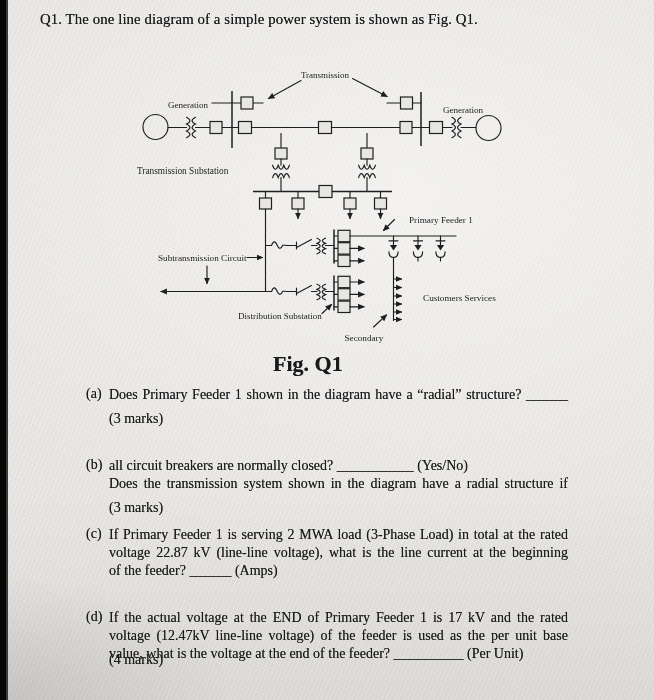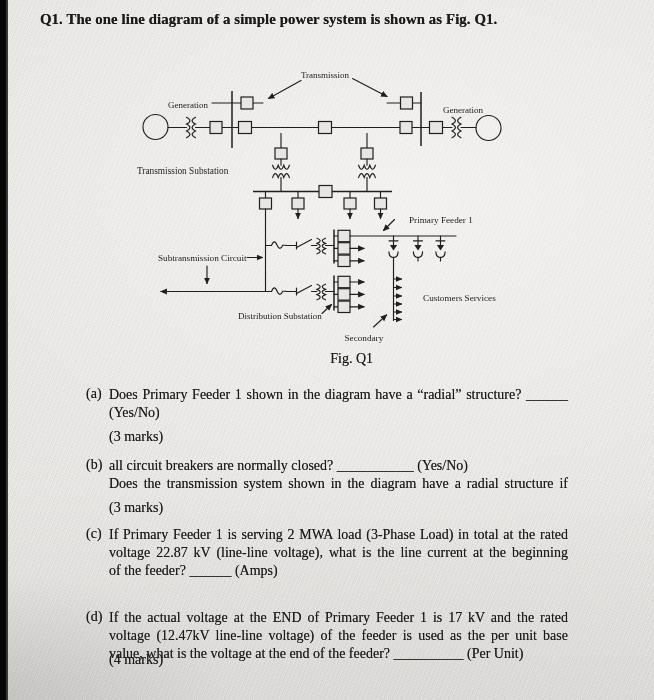--- a/index.html
+++ b/index.html
@@ -8,29 +8,29 @@
     font-family:"Liberation Serif","DejaVu Serif",serif;color:#1a1a1a;
     background:
       radial-gradient(ellipse 130% 80% at 62% 28%, rgba(255,255,255,0.50), rgba(255,255,255,0) 65%),
       radial-gradient(ellipse 60% 30% at 0% 100%, rgba(0,0,0,0.10), rgba(0,0,0,0) 60%),
       linear-gradient(180deg, rgba(0,0,0,0) 70%, rgba(0,0,0,0.05) 100%),
       repeating-linear-gradient(112deg, rgba(255,255,255,0.20) 0 1px, rgba(0,0,0,0.022) 1px 2px, rgba(0,0,0,0) 2px 4px),
       repeating-linear-gradient(22deg, rgba(0,0,0,0.020) 0 1px, rgba(0,0,0,0) 1px 3px),
       #e8e6e3;
   }
   .edge{position:absolute;left:0;top:0;width:8px;height:700px;background:linear-gradient(90deg,#060606 0 6px,#3a3a3a 6px 8px);}
-  .title{position:absolute;left:40px;top:11px;width:560px;font-size:14.8px;font-weight:bold;letter-spacing:0.1px;
+  .title{position:absolute;left:40px;top:11px;width:560px;font-size:14.8px;font-weight:normal;letter-spacing:0.1px;
          text-shadow:0 0 0.6px rgba(25,25,25,0.75);}
   svg.diagram{position:absolute;left:0;top:0;}
   svg .w{stroke:#1f1f1f;stroke-width:1.15;fill:none;stroke-linecap:round;}
   svg .bus{stroke:#1f1f1f;stroke-width:1.5;fill:none;}
   svg .sq{stroke:#1f1f1f;stroke-width:1.2;fill:#e8e6e3;}
   svg .fill{fill:#1f1f1f;stroke:none;}
   svg text{font-family:"Liberation Serif","DejaVu Serif",serif;fill:#1c1c1c;}
-  .figcap{position:absolute;left:273px;top:351px;width:100px;text-align:right;font-size:14px;font-weight:normal;
+  .figcap{position:absolute;left:273px;top:351px;width:100px;text-align:left;font-size:22px;font-weight:bold;
           text-shadow:0 0 0.6px rgba(25,25,25,0.7);}
   .q{position:absolute;left:86px;width:482px;font-size:14px;text-shadow:0 0 0.55px rgba(30,30,30,0.65);}
   .q .lab{position:absolute;left:0;top:0;}
   .q .body{margin-left:23px;}
   .ln{line-height:18.2px;}
   .ln.j{text-align:justify;text-align-last:justify;}
   .marks{text-align:left;margin-top:6px;line-height:18.2px;}
   .q-d .marks{margin-top:-13px;}
 </style>
 </head>
@@ -209,21 +209,20 @@
     <text x="423" y="301" font-size="9.2">Customers Services</text>
     <text x="344.5" y="341" font-size="9.2">Secondary</text>
   </svg>
 
   <div class="figcap">Fig. Q1</div>
 
   <div class="q q-a" style="top:386px;">
     <div class="lab">(a)</div>
     <div class="body">
       <div class="ln j">Does Primary Feeder 1 shown in the diagram have a “radial” structure? ______</div>
-      <div class="ln">(Yes/No)</div>
       <div class="marks">(3 marks)</div>
     </div>
   </div>
 
   <div class="q q-b" style="top:457px;">
     <div class="lab">(b)</div>
     <div class="body">
       <div class="ln">all circuit breakers are normally closed? ___________ (Yes/No)</div>
       <div class="ln j">Does the transmission system shown in the diagram have a radial structure if</div>
       <div class="marks">(3 marks)</div>

